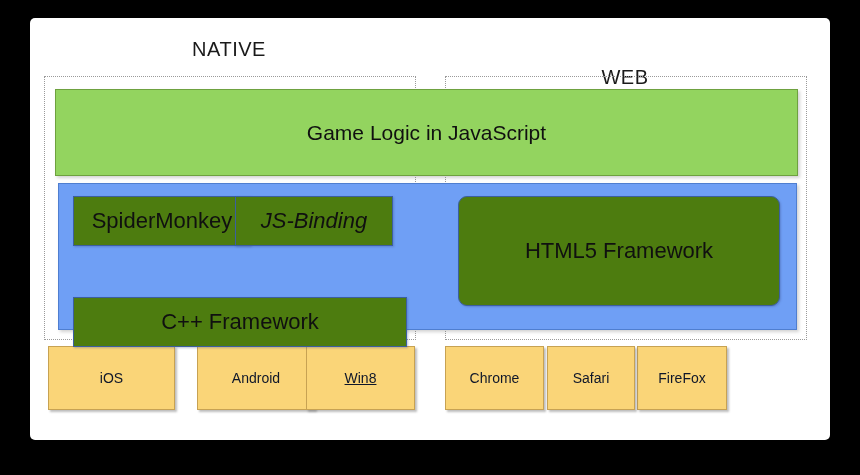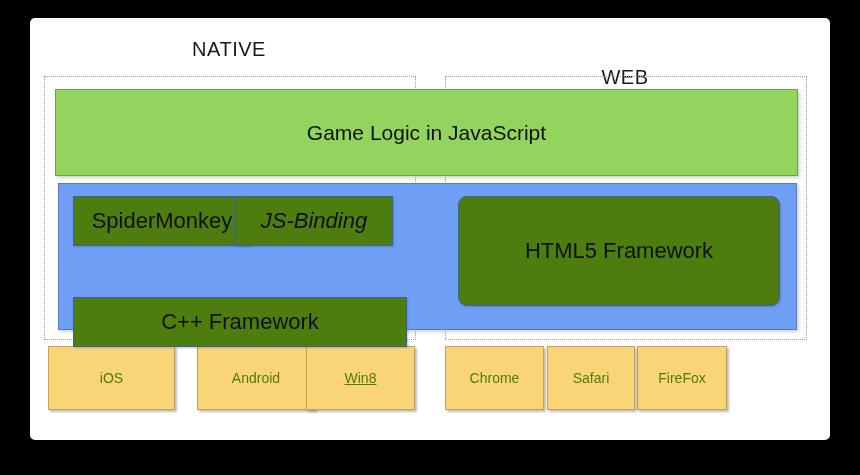--- a/index.html
+++ b/index.html
@@ -94,21 +94,21 @@
   .platform-box {
     position: absolute;
     top: 328px;
     height: 62px;
     background: #FAD578;
     border: 1px solid #C7A253;
     display: flex;
     align-items: center;
     justify-content: center;
     font-size: 14px;
-    color: #4d7c0f;
+    color: #0f172a;
     z-index: 1;
     box-shadow: 2px 2px 2px rgba(110,110,110,0.45);
   }
   #platform-ios     { left: 18px;  width: 125px; }
   #platform-android { left: 151px; width: 116px; margin-left: 16px; }
   #platform-win8    { left: 276px; width: 107px; text-decoration: underline; }
   #platform-chrome  { left: 415px; width: 97px; }
   #platform-safari  { left: 517px; width: 86px; }
   #platform-firefox { left: 607px; width: 88px; }
   #platform-ie      { left: 700px; width: 73px; }

